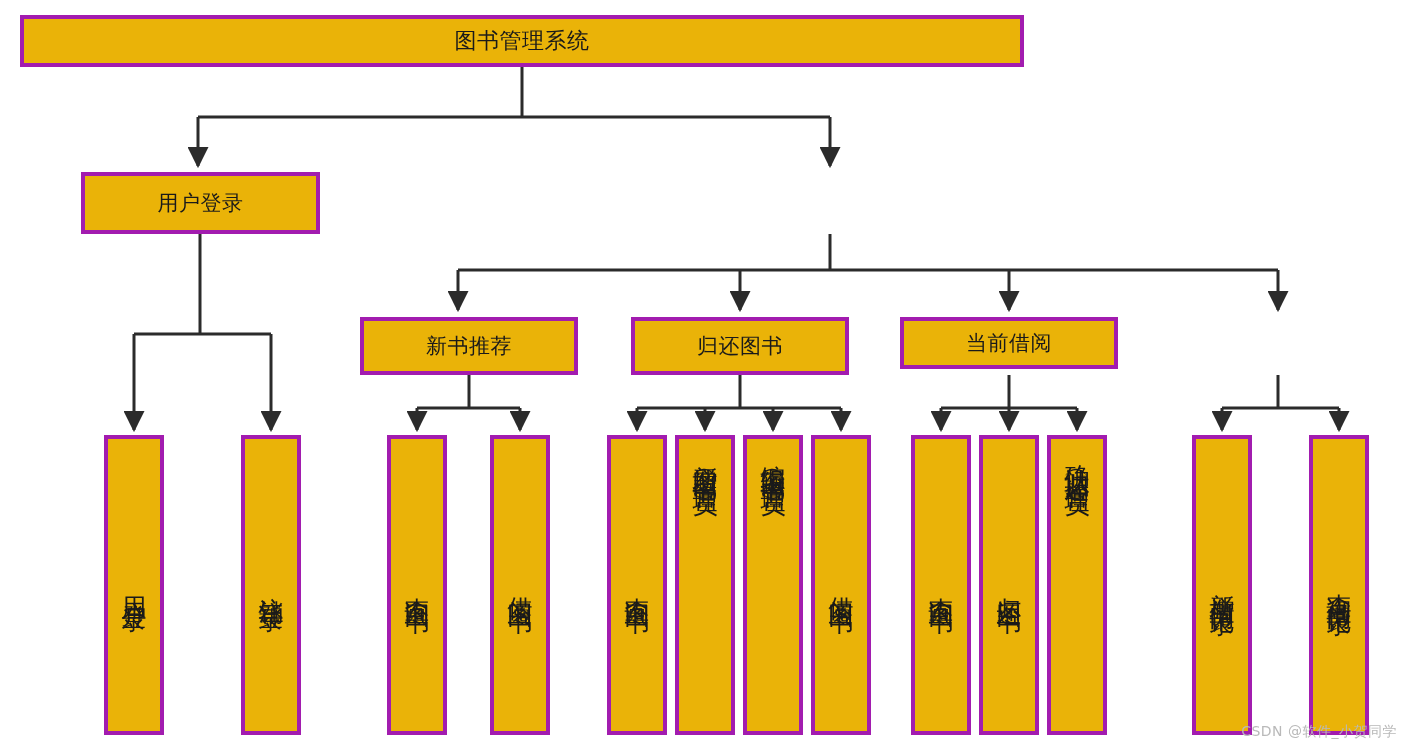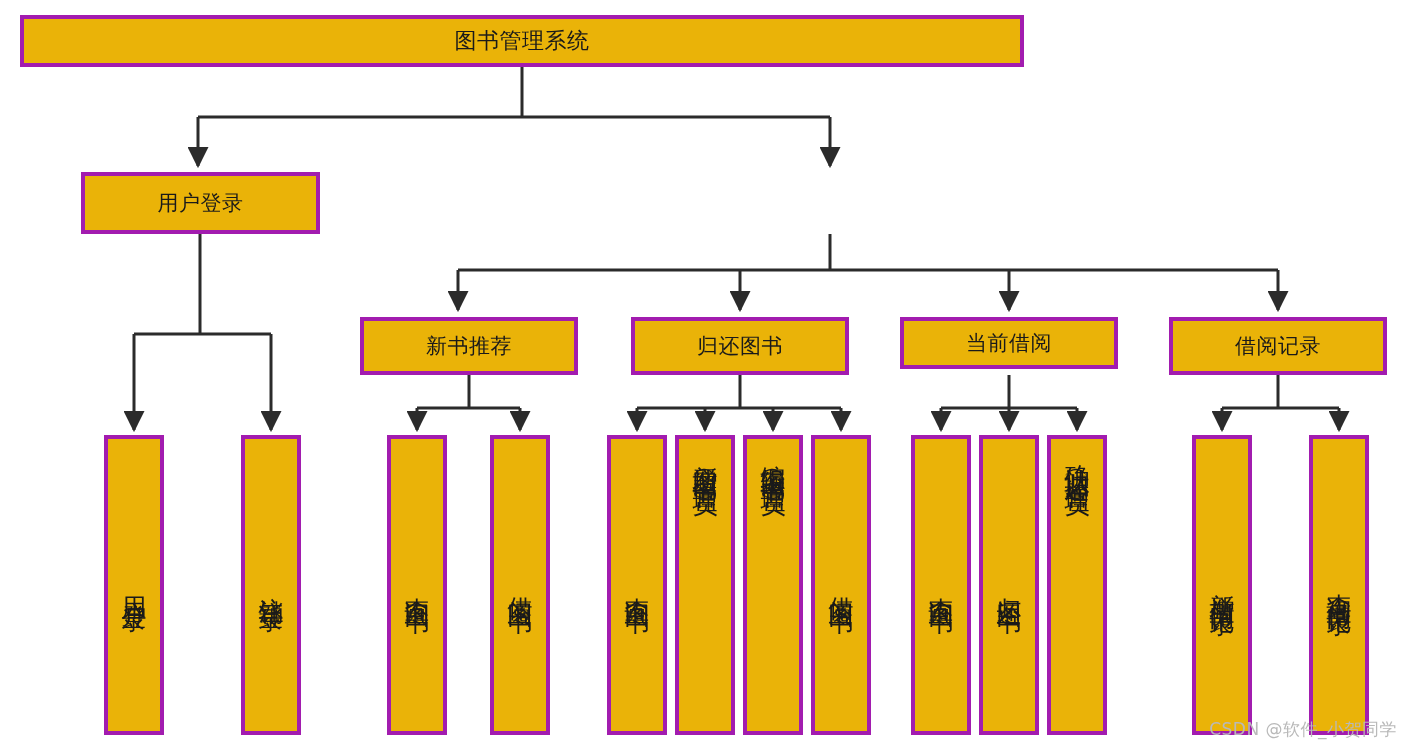--- a/index.html
+++ b/index.html
@@ -64,21 +64,21 @@
     letter-spacing: 4px;
   }
   .node.vert.centered {
     align-items: center;
     padding-top: 0;
   }
   #watermark {
     position: absolute;
     right: 8px;
     bottom: 6px;
-    font-size: 17px;
+    font-size: 14px;
     color: #b9b9b9;
     letter-spacing: 0.5px;
     white-space: nowrap;
     text-align: center;
   }
 </style>
 </head>
 <body>
 
 <div id="canvas">
@@ -147,23 +147,20 @@
   </div>
 
   <div class="node horiz" style="left:631px; top:317px; width:218px; height:58px;">
     <span class="lbl">归还图书</span>
   </div>
 
   <div class="node horiz" style="left:900px; top:317px; width:218px; height:52px;">
     <span class="lbl">当前借阅</span>
   </div>
 
-  <div class="node horiz" style="left:1169px; top:317px; width:218px; height:58px;">
-    <span class="lbl">借阅记录</span>
-  </div>
 
   <div class="node vert centered" style="left:104px; top:435px; width:60px; height:300px;">
     <span class="lbl">用户登录</span>
   </div>
 
   <div class="node vert centered" style="left:241px; top:435px; width:60px; height:300px;">
     <span class="lbl">注销登录</span>
   </div>
 
   <div class="node vert centered" style="left:387px; top:435px; width:60px; height:300px;">

